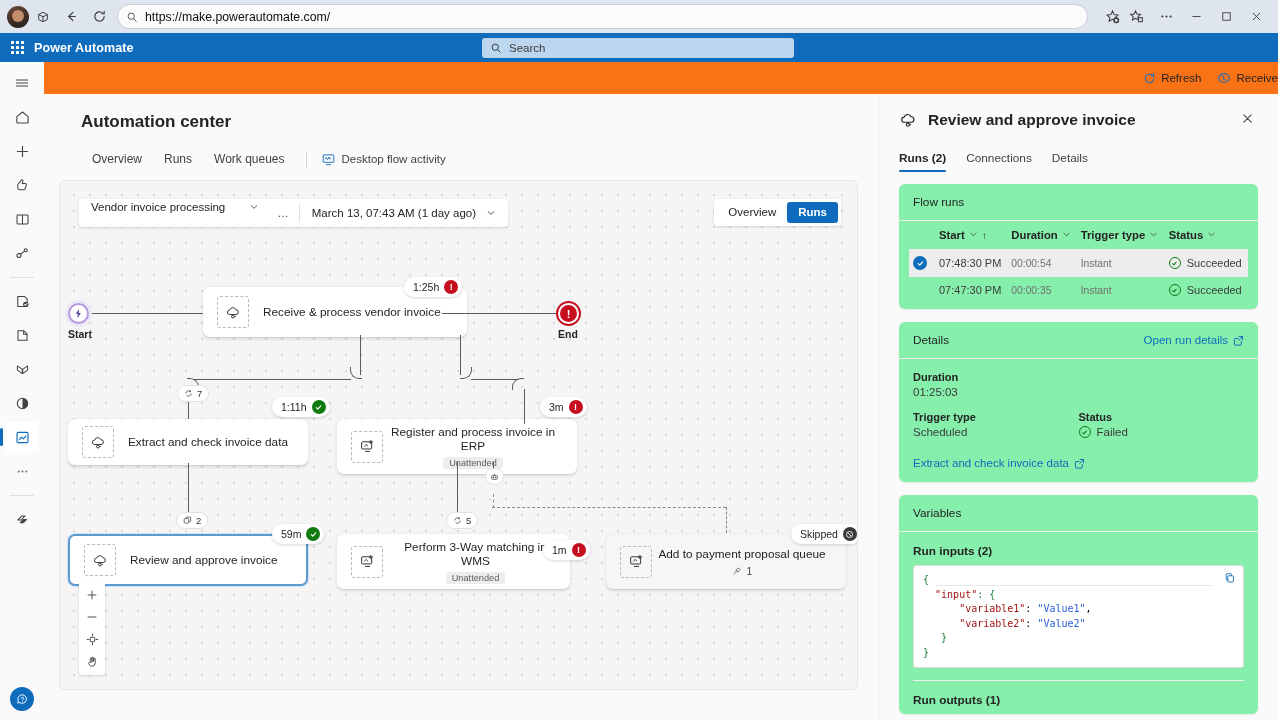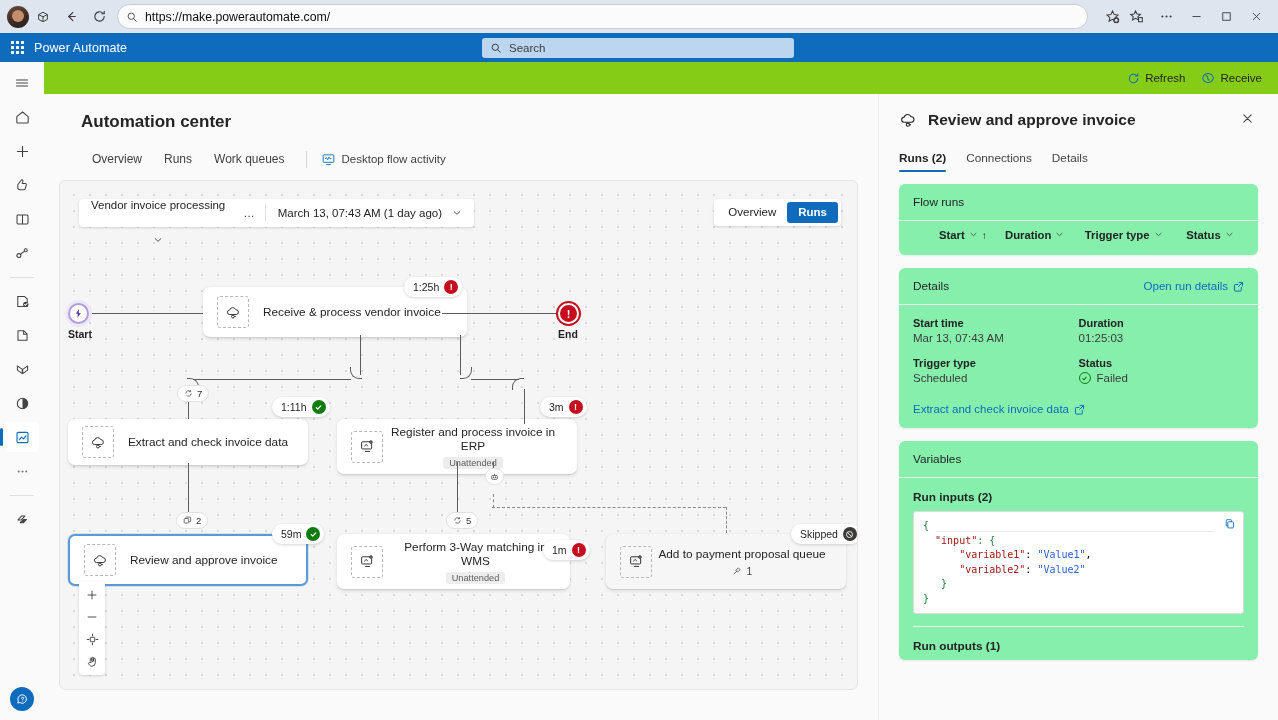--- a/index.html
+++ b/index.html
@@ -41,34 +41,34 @@
   #url-right { display:flex; align-items:center; gap:2px; }
 
   
   #app-bar {
     position: absolute; top: 33px; left: 0; width: 1278px; height: 29px;
     background: #0f6cbd; display: flex; align-items: center;
   }
   #waffle { width: 34px; display:flex; align-items:center; justify-content:center; }
   .waffle-grid { display:grid; grid-template-columns:repeat(3,3px); gap:2px; }
   .waffle-grid i { width:3px; height:3px; background:#fff; border-radius:0.5px; display:block; }
-  #app-title { color:#fff; font-size:12.5px; font-weight:400; letter-spacing:.1px; }
+  #app-title { color:#fff; font-size:12.5px; font-weight:700; letter-spacing:.1px; }
   #global-search {
     position:absolute; left:482px; top:5px; width:312px; height:20px;
     background:#bcd6ef; border-radius:3px; display:flex; align-items:center;
     padding:0 8px; font-size:11.5px; color:#2b2b2b;
   }
   #global-search .s-ph { margin-left:7px; color:#3c3c3c; }
 
   
   #command-bar {
     position:absolute; top:62px; left:44px; width:1234px; height:32px;
-    background:#84cc16;
+    background:#f97316;
     display:flex; align-items:center; justify-content:flex-end;
-    padding-right:16px; gap:16px;
+    gap:16px;
   }
   .cmd-item { display:flex; align-items:center; gap:5px; font-size:11.5px; color:#242424; }
   .cmd-item .lbl { color:#242424; }
 
   
   #left-rail {
     position:absolute; top:62px; left:0; width:44px; height:658px;
     background:#fafafa; display:flex; flex-direction:column; align-items:center;
     padding-top:6px;
   }
@@ -113,21 +113,21 @@
     background:#f5f5f5; border:1px solid #e6e6e6; border-radius:6px;
     overflow:hidden;
     background-image: radial-gradient(#d8d8d8 1px, transparent 1px);
     background-size: 16px 16px; background-position: 6px 6px;
   }
   #node-toolbar {
     position:absolute; left:19px; top:18px; height:28px;
     background:#fff; border-radius:4px; box-shadow:0 1px 3px rgba(0,0,0,.14);
     display:flex; align-items:center; font-size:11.5px; color:#242424;
   }
-  #node-toolbar .sel { display:flex; align-items:center; gap:24px; padding:0 9px 12px 12px; height:28px;flex-direction:column; }
+  #node-toolbar .sel { display:flex; align-items:center; gap:24px; padding:0 9px 12px 12px; height:28px; }
   #node-toolbar .dots { padding:0 9px; color:#484848; letter-spacing:1px; }
   #node-toolbar .vsep { width:1px; height:18px; background:#e0e0e0; }
   #node-toolbar .date { display:flex; align-items:center; gap:10px; padding:0 12px; height:28px; }
 
   #view-toggle {
     position:absolute; right:16px; top:18px; height:27px;
     background:#fff; border-radius:4px; box-shadow:0 1px 3px rgba(0,0,0,.14);
     display:flex; align-items:center; padding:3px;
   }
   #view-toggle .vt {
@@ -809,20 +809,58 @@
             <span class="hsort">
               <span>Status</span>
               <span>
                 <svg width="9" height="9" viewBox="0 0 12 12" fill="none" stroke="#484848" stroke-width="1.1" stroke-linecap="round">
                       <path d="M2.6 4.4 6 7.6l3.4-3.2"></path>
                     </svg>
               </span>
             </span>
           </th>
         </tr>
+        <tr class="sel">
+          <td>
+            <span class="chk">
+              <svg width="9" height="9" viewBox="0 0 12 12" fill="none" stroke="#fff" stroke-width="1.6" stroke-linecap="round" stroke-linejoin="round">
+                    <path d="M3 6.2 5 8.2l4-4.4"></path>
+                  </svg>
+            </span>
+          </td>
+          <td>07:48:30 PM</td>
+          <td class="muted">00:00:54</td>
+          <td class="muted">Instant</td>
+          <td>
+            <span class="status-cell">
+              <span class="ok-circle">
+                <svg width="7" height="7" viewBox="0 0 12 12" fill="none" stroke="#107c10" stroke-width="1.8" stroke-linecap="round" stroke-linejoin="round">
+                      <path d="M3 6.2 5 8.2l4-4.4"></path>
+                    </svg>
+              </span>
+              <span class="muted">Succeeded</span>
+            </span>
+          </td>
+        </tr>
+        <tr>
+          <td></td>
+          <td>07:47:30 PM</td>
+          <td class="muted">00:00:35</td>
+          <td class="muted">Instant</td>
+          <td>
+            <span class="status-cell">
+              <span class="ok-circle">
+                <svg width="7" height="7" viewBox="0 0 12 12" fill="none" stroke="#107c10" stroke-width="1.8" stroke-linecap="round" stroke-linejoin="round">
+                      <path d="M3 6.2 5 8.2l4-4.4"></path>
+                    </svg>
+              </span>
+              <span class="muted">Succeeded</span>
+            </span>
+          </td>
+        </tr>
       </tbody>
         </table>
     </div>
   </div>
 
   <div class="card">
     <div class="card-head">
       <span>Details</span>
       <span class="spacer"></span>
       <span class="link-blue">
@@ -830,24 +868,20 @@
         <span class="icon-sm">
           <svg width="11" height="11" viewBox="0 0 12 12" fill="none" stroke="#0f6cbd" stroke-width="1.05" stroke-linecap="round">
               <path d="M6.6 1.6h3.8v3.8"></path>
               <path d="M10.4 1.6 6.2 5.8"></path>
               <path d="M9 7v3.2a.8.8 0 0 1-.8.8H2.4a.8.8 0 0 1-.8-.8V4.6a.8.8 0 0 1 .8-.8H5.4"></path>
             </svg>
         </span>
       </span>
     </div>
     <div class="detail-grid">
-      <div>
-        <div class="dl">Start time</div>
-        <div class="dv">Mar 13, 07:43 AM</div>
-      </div>
       <div>
         <div class="dl">Duration</div>
         <div class="dv">01:25:03</div>
       </div>
     </div>
     <div class="detail-grid" style="padding-top:9px;">
       <div>
         <div class="dl">Trigger type</div>
         <div class="dv">Scheduled</div>
       </div>

